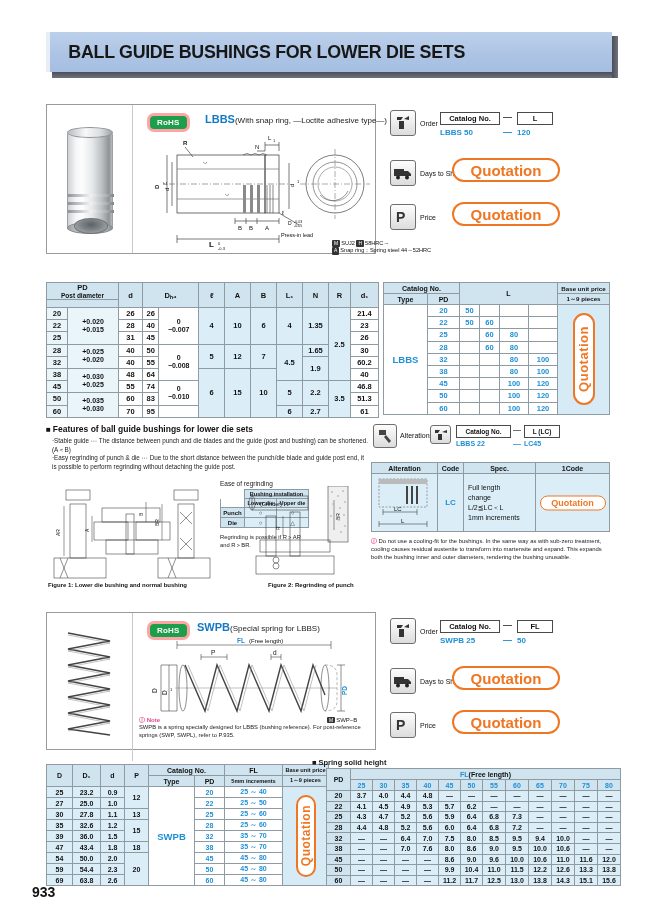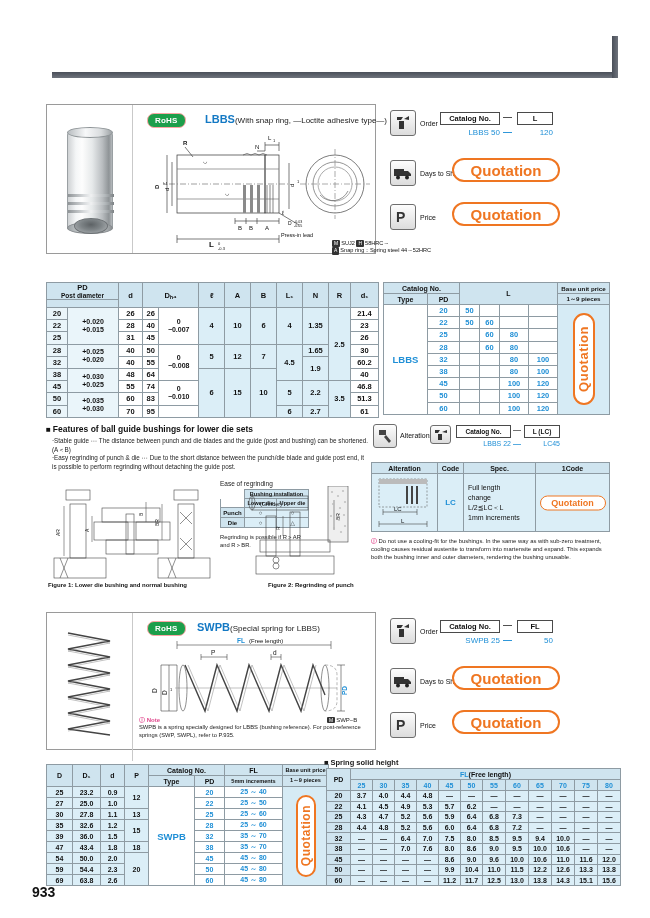--- a/index.html
+++ b/index.html
@@ -39,21 +39,21 @@
   .lbl { position:absolute; font-size:6.5px; color:#1a1a1a; white-space:nowrap; }
 
   
   .prod-panel { position:absolute; left:46px; top:104px; width:330px; height:150px;
                 border:1px solid #9a9a9a; background:#fff; }
   .photo-cell { position:absolute; left:0; top:0; width:86px; height:148px; border-right:1px solid #c9c9c9;}
   .rohs {
     position:absolute; left:100px; top:8px;
     background:#1d9e4b; color:#fff; font-size:8px; font-weight:bold;
     border-radius:7px; padding:2px 7px; letter-spacing:0.2px;
-    border:1px solid #fca5a5;
+    border:3px solid #fca5a5;
   }
   .prod-title { position:absolute; left:158px; top:8px; font-size:11px; font-weight:bold; color:#1479c4; white-space:nowrap;}
   .prod-title .sub { font-size:8px; color:#222; font-weight:normal; }
 
   
   .bush {
     position:absolute; left:20px; top:26px; width:46px; height:100px;
     border-radius:6px/4px;
     background:linear-gradient(90deg,#cfd2d4 0%,#f4f6f7 18%,#fdfdfd 32%,#e6e9ea 55%,#b9bdc0 78%,#8e9396 93%,#b6babd 100%);
     border:1px solid #9aa0a3;
@@ -91,21 +91,21 @@
     background:linear-gradient(180deg,#fdfdfd,#dcdcdc);
     display:flex; align-items:center; justify-content:center;
   }
   .icon-box svg { display:block; }
   .order-lbl { position:absolute; font-size:7px; color:#111; }
   .cat-box {
     position:absolute; border:1px solid #4a4a4a; background:#fff;
     font-size:7.5px; font-weight:bold; text-align:center; color:#111;
     line-height:12px; height:13px;
   }
-  .cat-val { position:absolute; font-size:8px; font-weight:normal; color:#1f8fd6; text-align:right; }
+  .cat-val { position:absolute; font-size:8px; font-weight:bold; color:#1f8fd6; text-align:left; }
   .dash { position:absolute; font-size:9px; font-weight:bold; color:#444; }
   .dash.blue { color:#1f8fd6; }
   .quote {
     position:absolute; border:2px solid #ef7622; border-radius:12px;
     color:#ef7622; font-weight:bold; text-align:center;
     display:flex; align-items:center; justify-content:center;
     background:#fff;
   }
   .quote-v {
     position:absolute; border:2px solid #ef7622; border-radius:11px;
@@ -156,40 +156,43 @@
   .spring-note { position:absolute; left:92px; top:104px; font-size:5.8px; line-height:7.4px; color:#222; width:232px;}
   .note-badge { color:#e0498d; font-weight:bold; font-size:6px; }
 
   .swpb-tbl { position:absolute; left:46px; top:764px; }
   .swpb-tbl th { background:#cfe4ef; font-weight:bold; font-size:7px; height:11px;}
   .swpb-tbl td { height:10.6px; background:#dbeef7; font-weight:bold; font-size:7px;}
   .swpb-tbl td.wht { background:#fff; }
   .swpb-tbl td.blue { color:#1f8fd6; background:#fff; }
   .swpb-tbl td.priceC { background:#d6ebf5; }
 
-  .solid-title { position:absolute; left:324px; top:758px; font-size:7.5px; font-weight:bold; }
+  .solid-title { position:absolute; left:312px; top:758px; font-size:7.5px; font-weight:bold; }
   .solid-title:before { content:"\25A0"; margin-right:2px; }
   .solid-tbl { position:absolute; left:326px; top:768px; }
   .solid-tbl th { background:#cfe4ef; font-weight:bold; font-size:7px; height:11px; color:#1f8fd6;}
   .solid-tbl th.plain { color:#111; }
   .solid-tbl td { height:10.6px; background:#dbeef7; font-weight:bold; font-size:7px;}
   .solid-tbl td.pdc { background:#cfe4ef; color:#111; }
 
   .pageno { position:absolute; left:32px; top:884px; font-size:14px; font-weight:bold; color:#111; }
   .matnote { position:absolute; left:332px; top:240px; font-size:5.6px; line-height:7.4px; color:#111; }
   .mchip { display:inline-block; background:#333; color:#fff; font-size:5px; padding:0 2px; border-radius:1px; margin-right:1px;}
 </style>
 </head>
 <body>
 
 <div class="page">
 
   <div class="banner-wrap">
     <div class="banner-shadow"></div>
     <div class="banner-shadow-r"></div>
+    <div class="banner">
+      <h1>BALL GUIDE BUSHINGS FOR LOWER DIE SETS</h1>
+    </div>
   </div>
 
   <div class="prod-panel">
     <div class="photo-cell">
       <div class="bush">
         <div class="top-ell"></div>
         <div class="groove g1"></div>
           <div class="groove g2"></div>
           <div class="groove g3"></div>
         <div class="bot-ell"></div>

